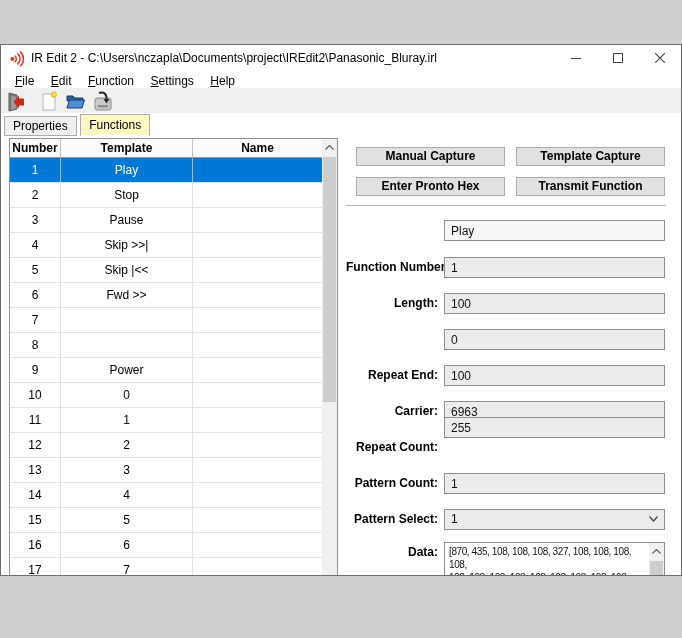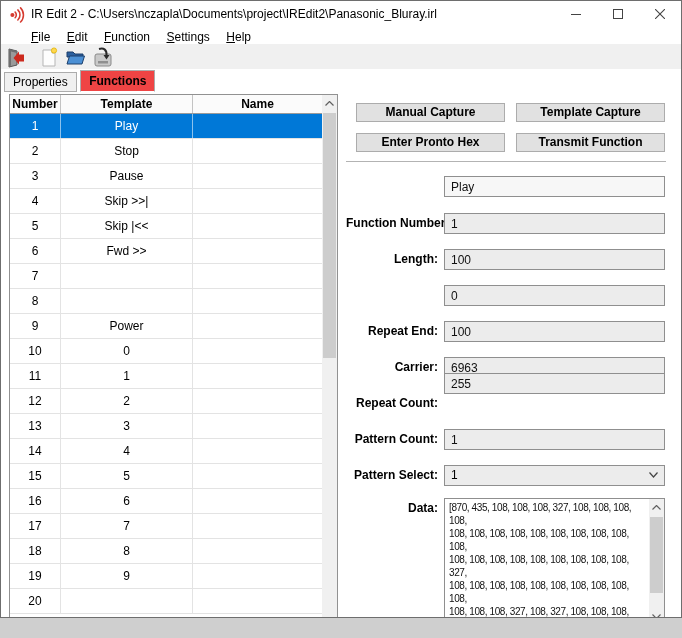--- a/index.html
+++ b/index.html
@@ -1,41 +1,41 @@
 <!DOCTYPE html>
 <html><head>
 <meta charset="utf-8">
 <style>
   * { margin:0; padding:0; box-sizing:border-box; }
   html,body { background:#cfcfcf; }
   .window{
-    position:relative; width:682px; height:618px; background:#ffffff;
+    position:relative; width:682px; height:532px; background:#ffffff;
     border:1px solid #6e6e6e; font-family:"Liberation Sans", sans-serif;
-    color:#000; overflow:hidden;
+    color:#000; overflow:hidden;margin-top:44px;
   }
   
   .titlebar{ position:absolute; top:0; left:0; right:0; height:26px; background:#fff; }
   .app-icon{ position:absolute; left:8px; top:5px; width:17px; height:17px; }
   .title-text{ position:absolute; left:30px; top:0; line-height:26px; font-size:12px; white-space:nowrap; }
   .win-controls{ position:absolute; right:0; top:0; height:26px; display:flex; }
   .win-btn{ width:42px; height:26px; display:flex; align-items:center; justify-content:center; }
   
-  .menubar{ position:absolute; top:26px; left:0; right:0; height:17px; background:#fff; padding-left:24px; }
+  .menubar{ position:absolute; top:26px; left:0; right:0; height:17px; background:#fff; padding-left:8px; }
   .menu-item{ display:inline-block; padding:0 6px; font-size:12px; line-height:16px; }
   .menu-item::first-letter{ text-decoration:underline; }
   
   .toolbar{ position:absolute; top:43px; left:0; right:0; height:25px; background:#f0f0f0; display:flex; align-items:center; }
   .tool-btn{ width:24px; height:24px; display:flex; align-items:center; justify-content:center; }
   .tool-btn:nth-child(1){ margin-left:3px; margin-right:8px; }
   .tool-btn + .tool-btn{ margin-right:3px; }
   
   .tabstrip{ position:absolute; top:69px; left:3px; height:22px; }
   .tab{ display:inline-block; font-size:12px; padding:0 8px; vertical-align:bottom; }
   .tab.inactive{ height:20px; line-height:19px; background:#f0f0f0; border:1px solid #acacac; margin-top:2px; }
-  .tab.active{ height:22px; line-height:21px; background:#ef4444; border:1px solid #acacac; border-bottom:1px solid #fff; margin-left:-1px; position:relative; z-index:2;font-weight:bold; }
+  .tab.active{ height:22px; line-height:21px; background:#fef9c3; border:1px solid #acacac; border-bottom:1px solid #fff; margin-left:-1px; position:relative; z-index:2; }
   
   .grid{ position:absolute; left:8px; top:93px; width:329px; height:544px; border:1px solid #919191; background:#fff; overflow:hidden; }
   .grid-header{ display:flex; height:19px; background:#fbfbfb; border-bottom:1px solid #9a9a9a; width:312px; }
   .gh{ font-size:12px; font-weight:700; text-align:center; line-height:18px; border-right:1px solid #c3c3c3; }
   .gh:nth-child(1){ width:51px; } .gh:nth-child(2){ width:132px; } .gh:nth-child(3){ width:129px; border-right:none; }
   .grid-body{ position:absolute; left:0; top:19px; width:312px; bottom:0; overflow:hidden; }
   .trow{ display:flex; height:25px; border-bottom:1px solid #e3e3e3; background:#fff; }
   .td{ font-size:12px; text-align:center; line-height:24px; border-right:1px solid #e3e3e3; white-space:nowrap; overflow:hidden; }
   .td:nth-child(1){ width:51px; } .td:nth-child(2){ width:132px; } .td:nth-child(3){ width:129px; border-right:none; }
   .trow.selected{ background:#0078d7; color:#fff; }

